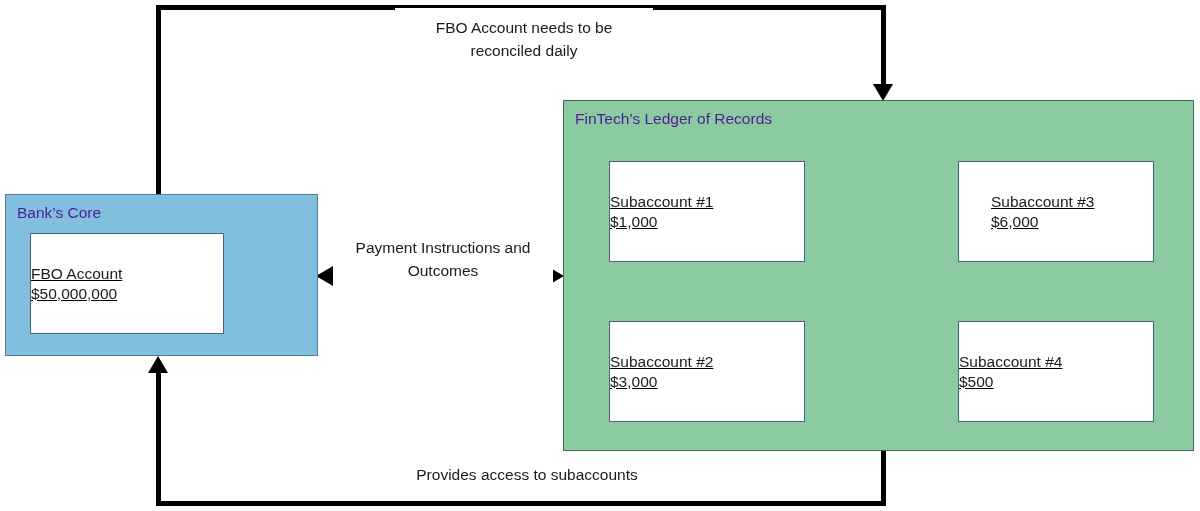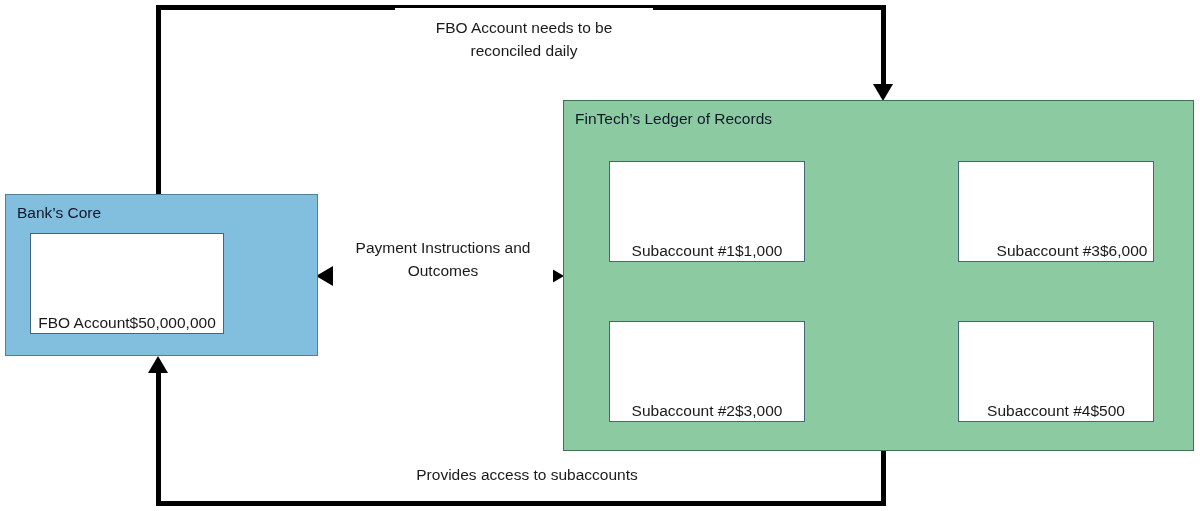--- a/index.html
+++ b/index.html
@@ -39,35 +39,36 @@
     height: 351px;
     background: #8ccba1;
     border: 1px solid #3f6f57;
   }
   .panel-title {
     position: absolute;
     left: 11px;
     top: 8px;
     font-size: 15.5px;
     line-height: 19px;
-    color: #0f172a;
+    color: #4c1d95;
     white-space: nowrap;
   }
 
   
   .account-box {
     position: absolute;
     box-sizing: border-box;
     background: #ffffff;
     border: 1.5px solid #44657c;
     display: flex;
-    flex-direction: row;
-    align-items: flex-end;
+    flex-direction: column;
+    align-items: flex-start;
     justify-content: center;
     text-align: center;
+    text-decoration: underline;
   }
   .account-box .acct-name,
   .account-box .acct-amount {
     font-size: 15.5px;
     line-height: 20px;
     color: #1a1a1a;
     white-space: nowrap;
   }
 
   #fbo-account-box { left: 24px;  top: 38px;  width: 194px; height: 101px; }

